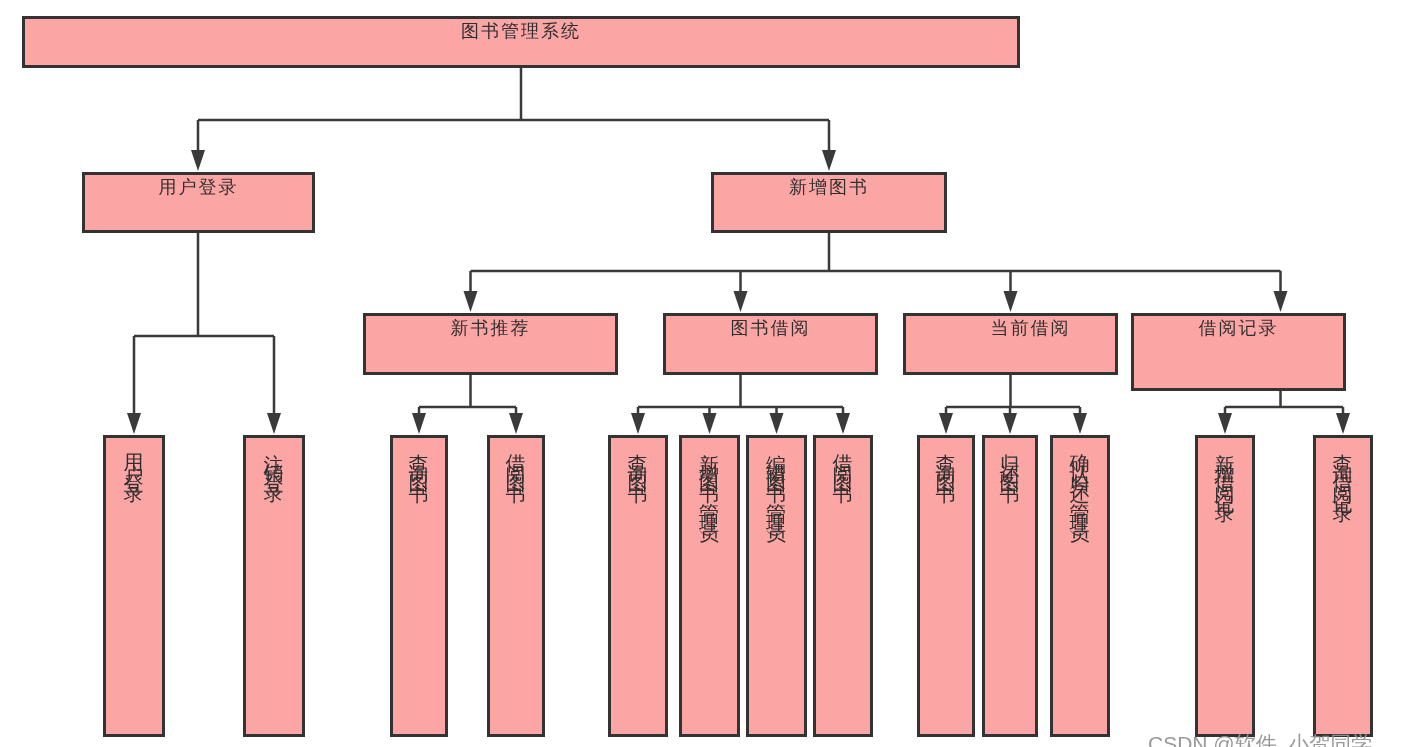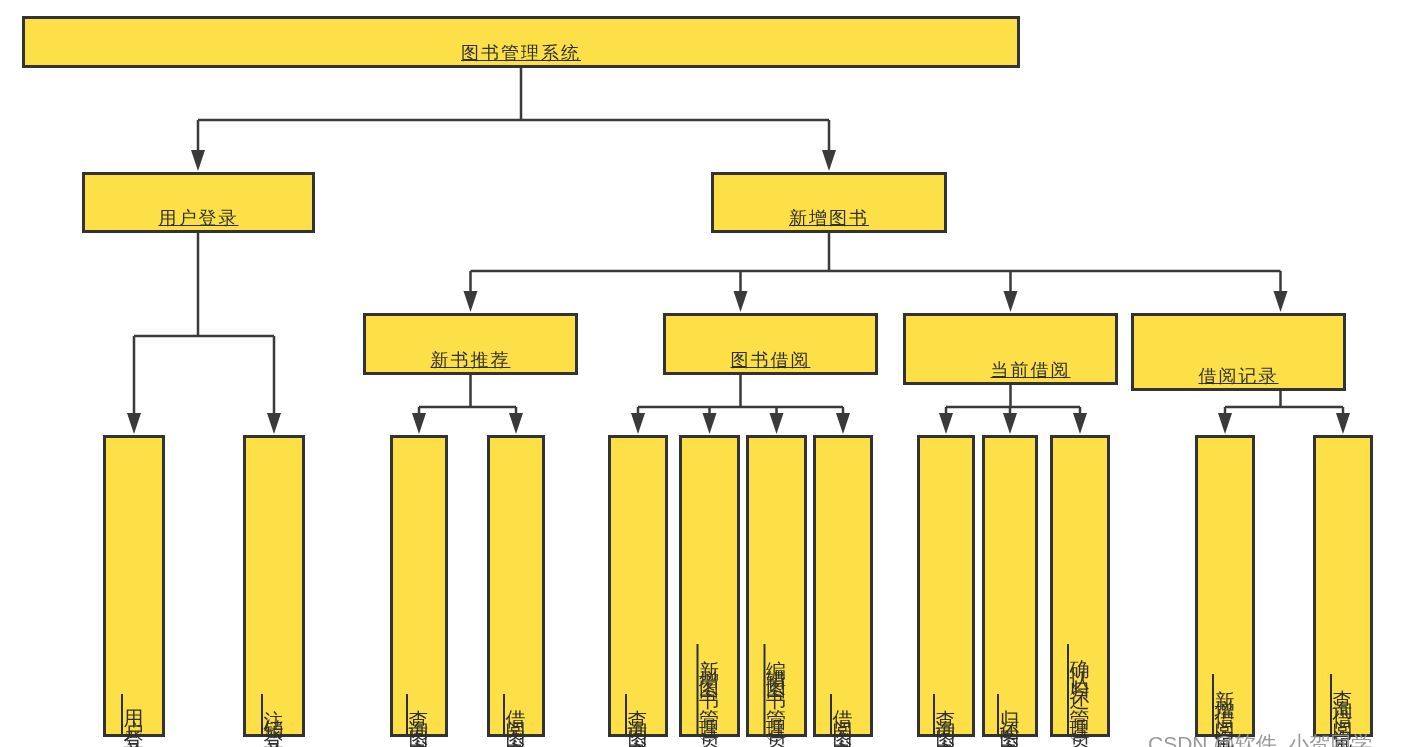--- a/index.html
+++ b/index.html
@@ -20,26 +20,25 @@
     left: 0;
     top: 0;
     width: 1405px;
     height: 747px;
     pointer-events: none;
   }
   .node {
     position: absolute;
     box-sizing: border-box;
     border: 3px solid #333333;
-    background: #fde047;
+    background: #fca5a5;
     display: flex;
-    align-items: flex-end;
+    align-items: flex-start;
     justify-content: center;
     color: #2f2f2f;
-    text-decoration: underline;
   }
   .hbox {
     font-size: 18px;
     letter-spacing: 2px;
     white-space: nowrap;
   }
   .root {
     font-size: 18px;
   }
   .vbox span {
@@ -112,27 +111,27 @@
     <span>图书管理系统</span>
   </div>
 
   <div class="node hbox" style="left:82px; top:172px; width:233px; height:61px;">
     <span>用户登录</span>
   </div>
   <div class="node hbox" style="left:711px; top:172px; width:236px; height:61px;">
     <span>新增图书</span>
   </div>
 
-  <div class="node hbox" style="left:363px; top:313px; width:215px; height:62px;">
+  <div class="node hbox" style="left:363px; top:313px; width:255px; height:62px;">
     <span>新书推荐</span>
   </div>
   <div class="node hbox" style="left:633px; top:313px; width:215px; height:62px;margin-left:30px;">
     <span>图书借阅</span>
   </div>
-  <div class="node hbox" style="left:903px; top:313px; width:215px; height:72px;padding-left:40px;">
+  <div class="node hbox" style="left:903px; top:313px; width:215px; height:62px;padding-left:40px;">
     <span>当前借阅</span>
   </div>
   <div class="node hbox" style="left:1131px; top:313px; width:215px; height:78px;">
     <span>借阅记录</span>
   </div>
 
   <div class="node vbox" style="left:103px; top:435px; width:62px; height:302px;">
     <span>用户登录</span>
   </div>
   <div class="node vbox" style="left:243px; top:435px; width:62px; height:302px;">

